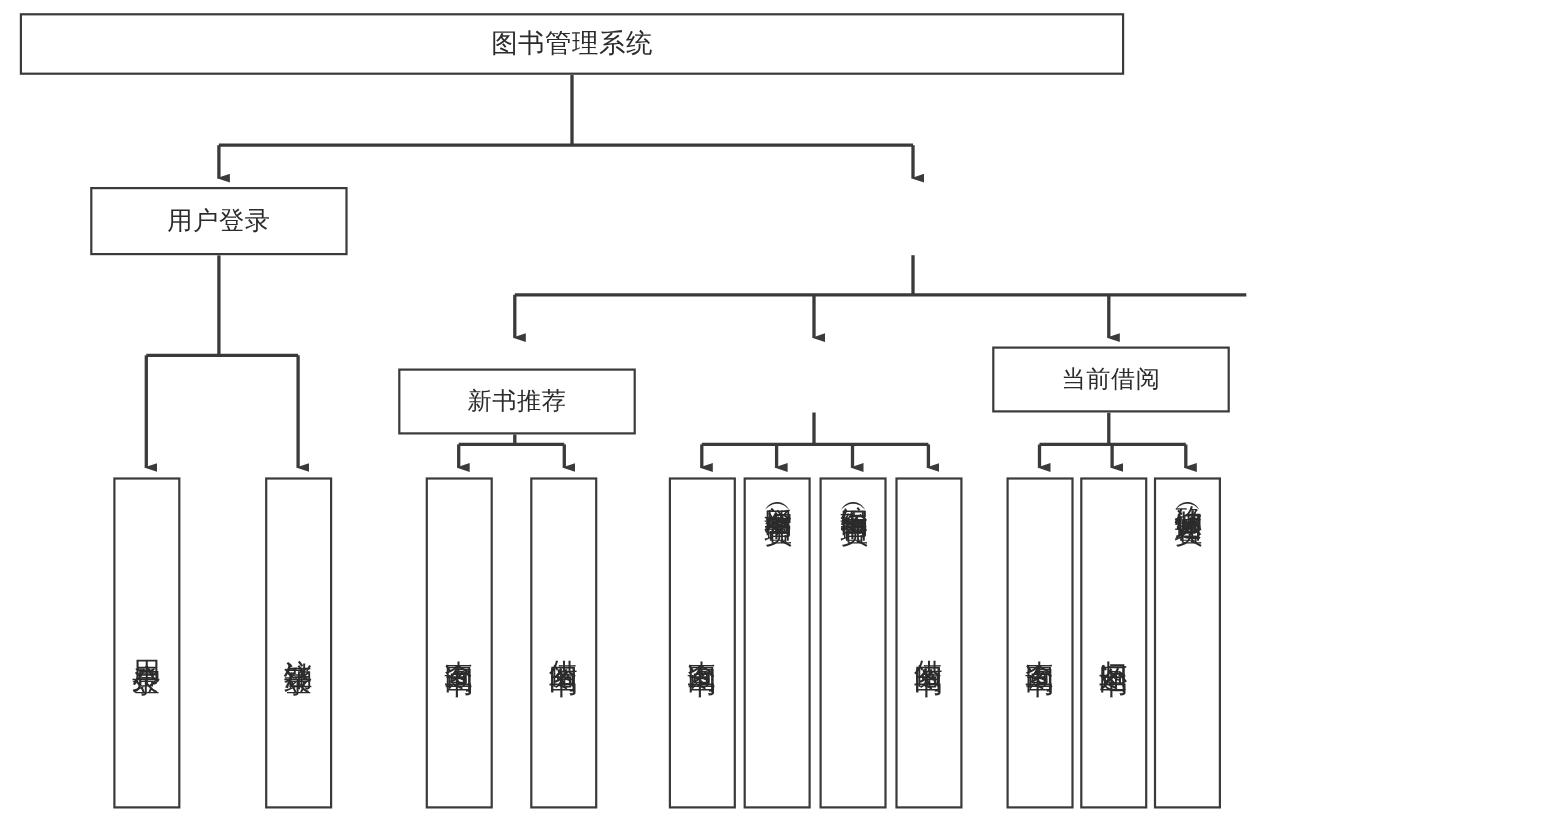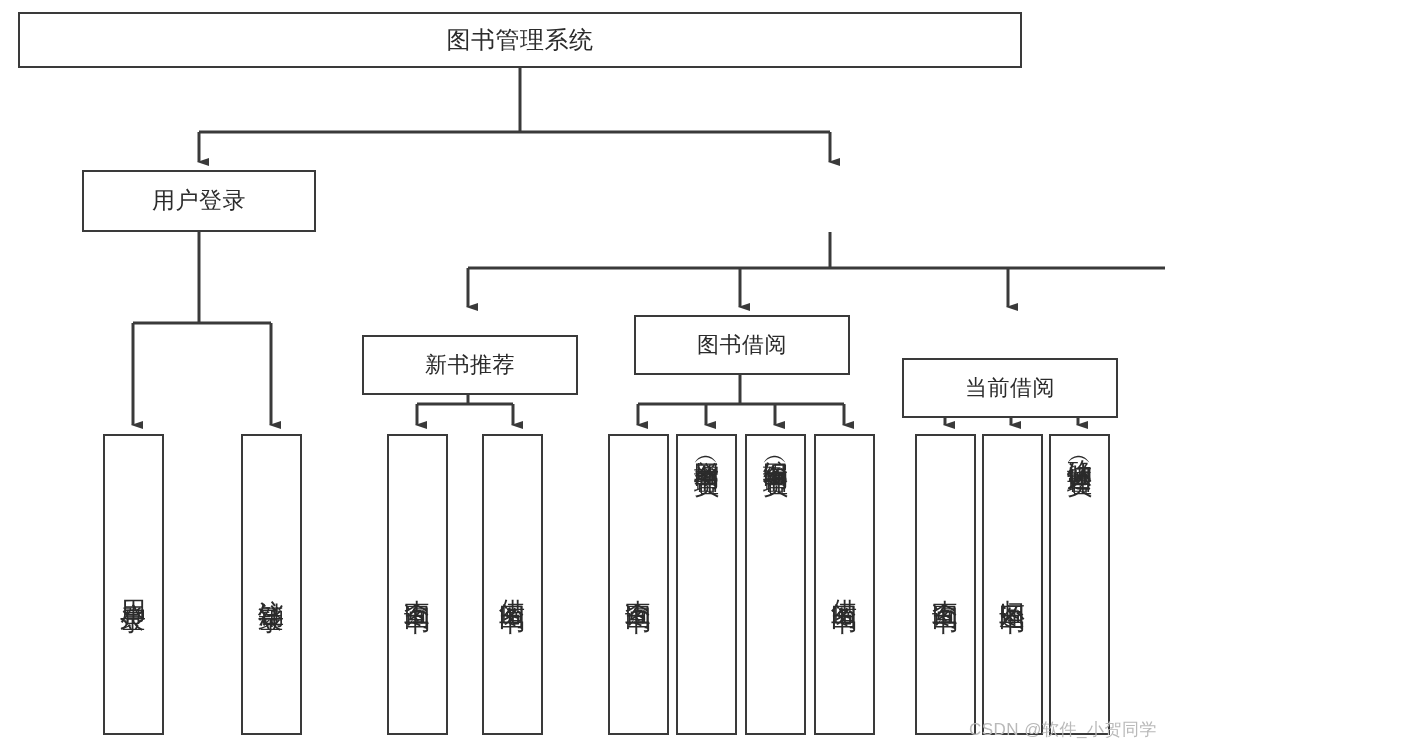--- a/index.html
+++ b/index.html
@@ -9,21 +9,20 @@
   }
   body {
     font-family: "Liberation Sans", "DejaVu Sans", sans-serif;
   }
   #canvas {
     position: relative;
     width: 1133px;
     height: 747px;
     background: #ffffff;
     overflow: hidden;
-    padding-left: 32px;
   }
   svg.wires {
     position: absolute;
     left: 0;
     top: 0;
     width: 1405px;
     height: 747px;
     pointer-events: none;
   }
   .node {
@@ -147,24 +146,21 @@
     <span class="label">图书管理系统</span>
   </div>
 
   <div class="node h lvl2" style="left:82px; top:170px; width:234px; height:62px;">
     <span class="label">用户登录</span>
   </div>
 
   <div class="node h lvl3" style="left:362px; top:315px; width:216px; height:60px;margin-top:20px;">
     <span class="label">新书推荐</span>
   </div>
-  <div class="node h lvl3" style="left:634px; top:315px; width:216px; height:60px;">
-    <span class="label">图书借阅</span>
-  </div>
-  <div class="node h lvl3" style="left:902px; top:315px; width:216px; height:60px;margin-top:43px;">
+  <div class="node h lvl3" style="left:902px; top:315px; width:216px; height:60px;">
     <span class="label">当前借阅</span>
   </div>
 
   <div class="node v center-mid" style="left:103px; top:434px; width:61px; height:301px;">
     <span class="label">用户登录</span>
   </div>
   <div class="node v center-mid" style="left:241px; top:434px; width:61px; height:301px;">
     <span class="label">注销登录</span>
   </div>
 
@@ -198,14 +194,13 @@
     <span class="label">确认归还（管理员）</span>
   </div>
 
   <div class="node v center-mid" style="left:1193px; top:434px; width:61px; height:301px;">
     <span class="label">新增借阅记录</span>
   </div>
   <div class="node v center-mid" style="left:1310px; top:434px; width:61px; height:301px;">
     <span class="label">查询借阅记录</span>
   </div>
 
-  <div id="watermark">CSDN @软件_小贺同学</div>
 </div>
 
 </body></html>

